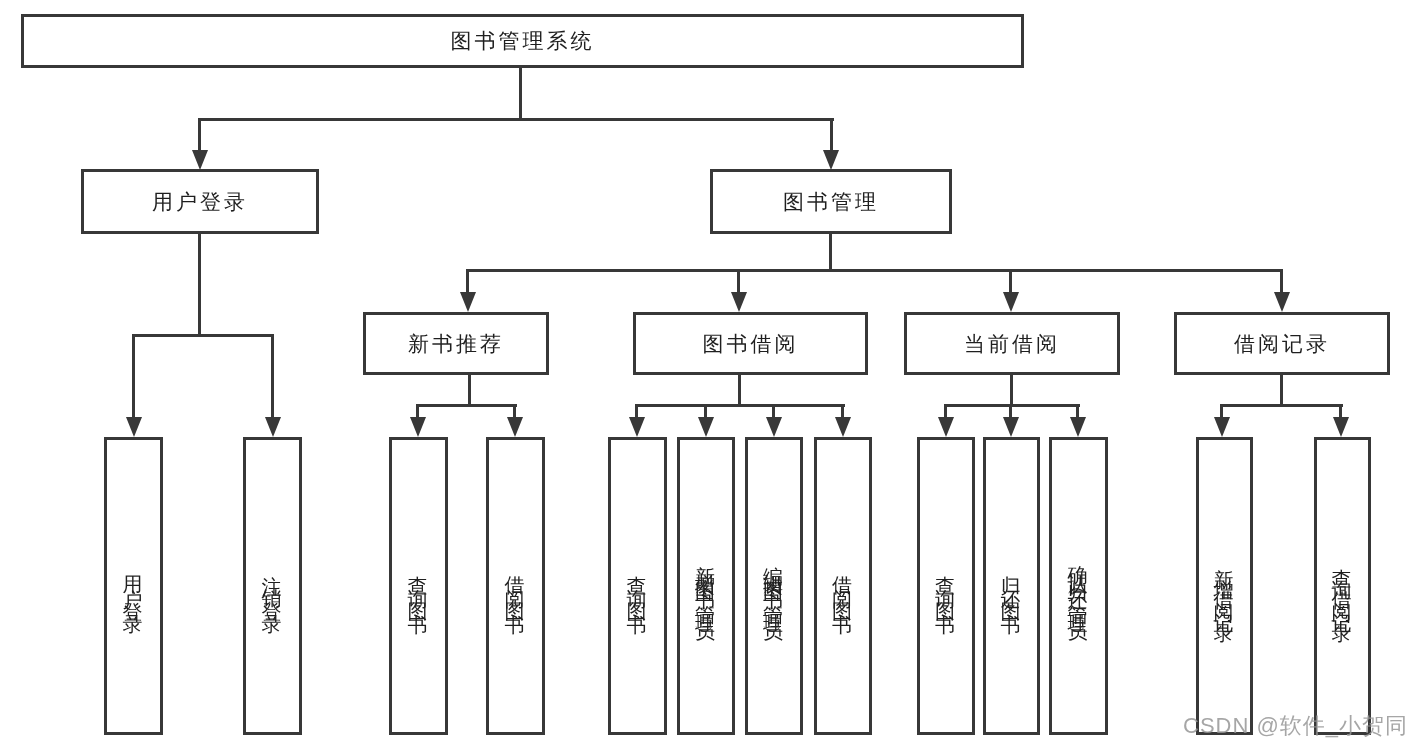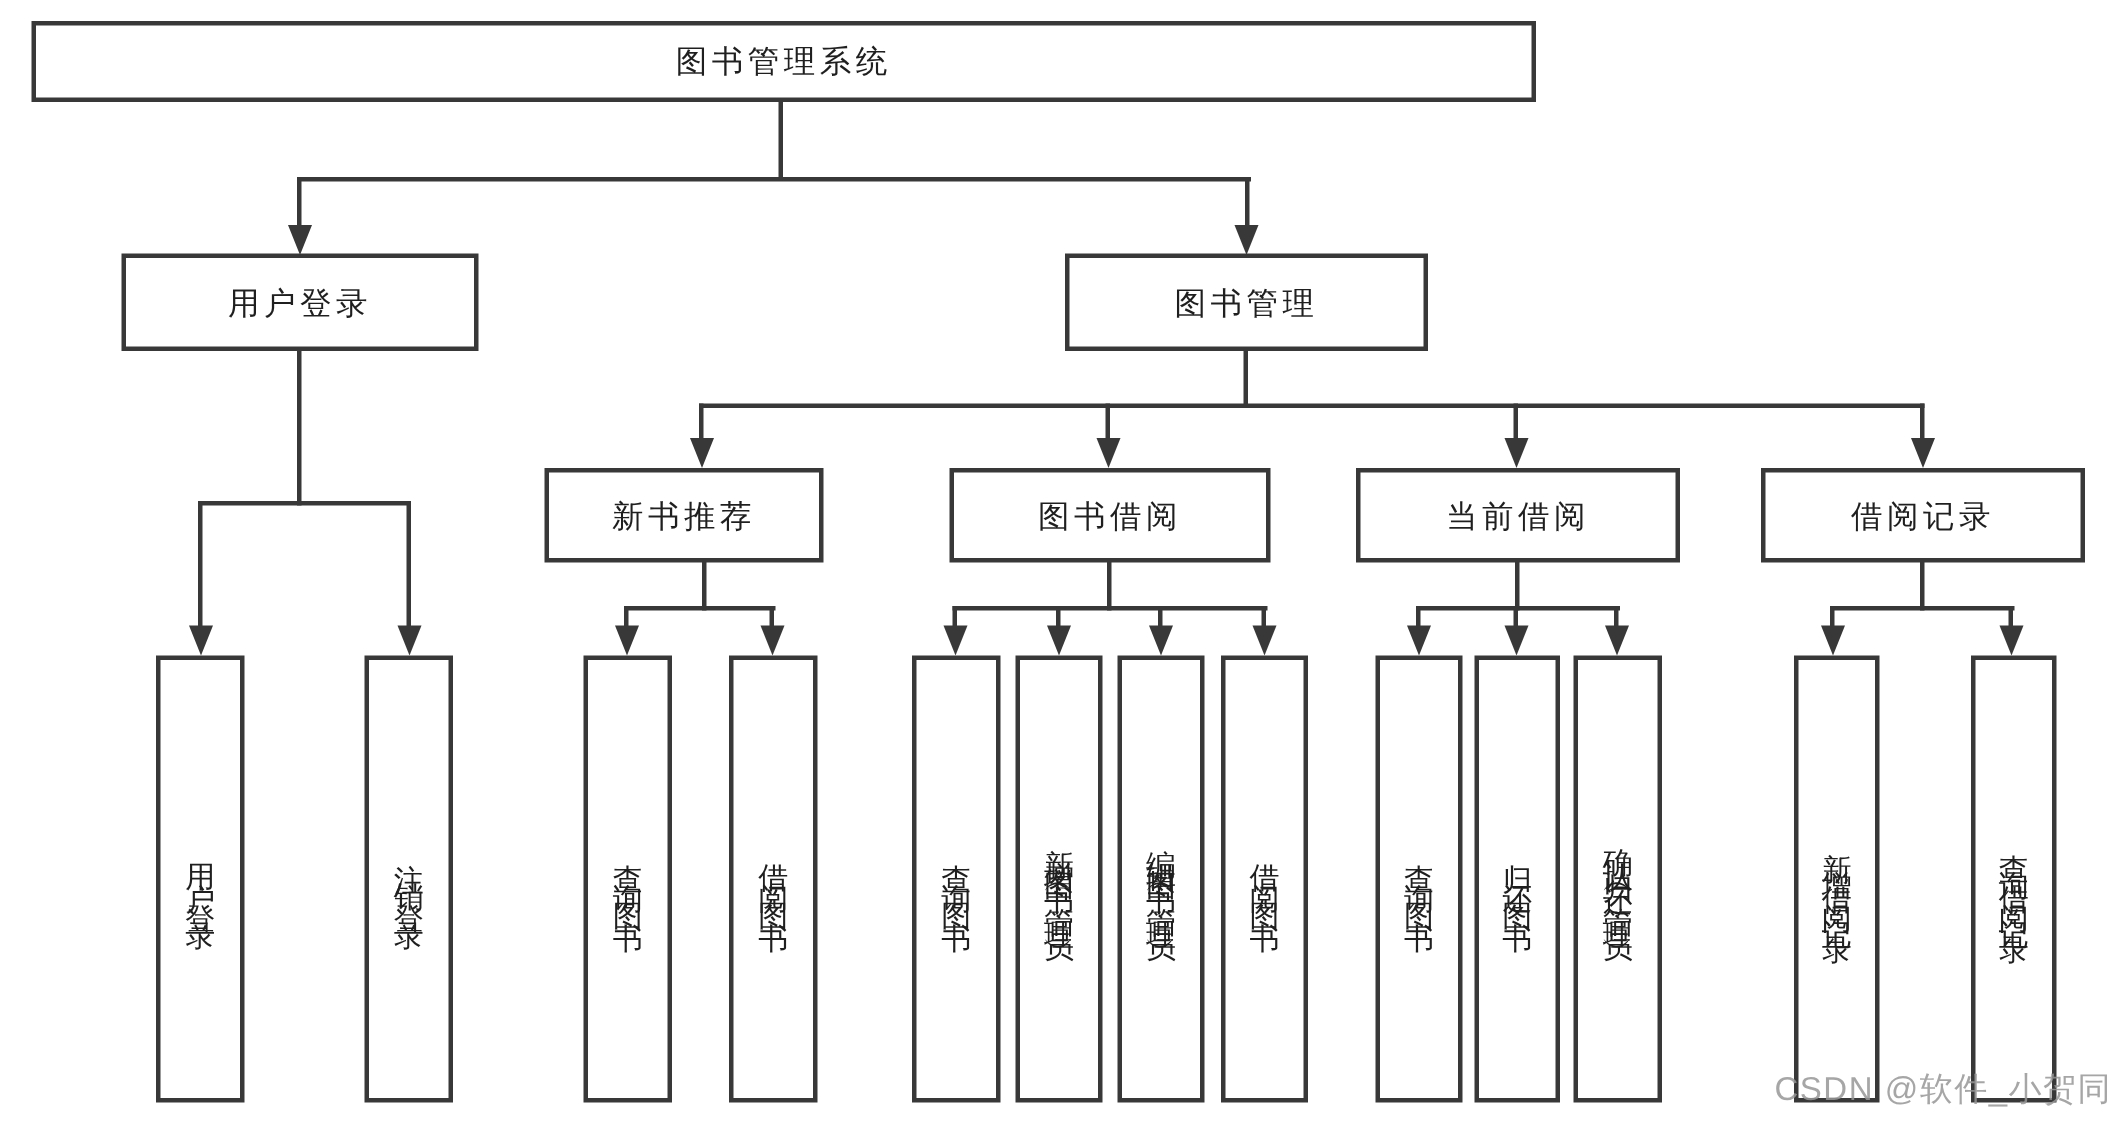--- a/index.html
+++ b/index.html
@@ -62,21 +62,21 @@
 <div class="stage">
 
   <div class="node hbox" style="left:21px; top:14px; width:1003px; height:54px;">图书管理系统</div>
 
   <div class="node hbox" style="left:81px; top:169px; width:238px; height:65px;">用户登录</div>
 
   <div class="node hbox" style="left:710px; top:169px; width:242px; height:65px;">图书管理</div>
 
   <div class="node hbox" style="left:363px; top:312px; width:186px; height:63px;">新书推荐</div>
 
-  <div class="node hbox" style="left:633px; top:312px; width:214px; height:63px;">图书借阅</div>
+  <div class="node hbox" style="left:633px; top:312px; width:235px; height:63px;">图书借阅</div>
 
   <div class="node hbox" style="left:1174px; top:312px; width:216px; height:63px;">借阅记录</div>
 
   <div class="node hbox" style="left:904px; top:312px; width:216px; height:63px;">当前借阅</div>
 
   <div class="node vbox" style="left:104px; top:437px; width:59px; height:298px;">
     <span>用户登录</span>
   </div>
   <div class="node vbox" style="left:243px; top:437px; width:59px; height:298px;">
     <span>注销登录</span>

